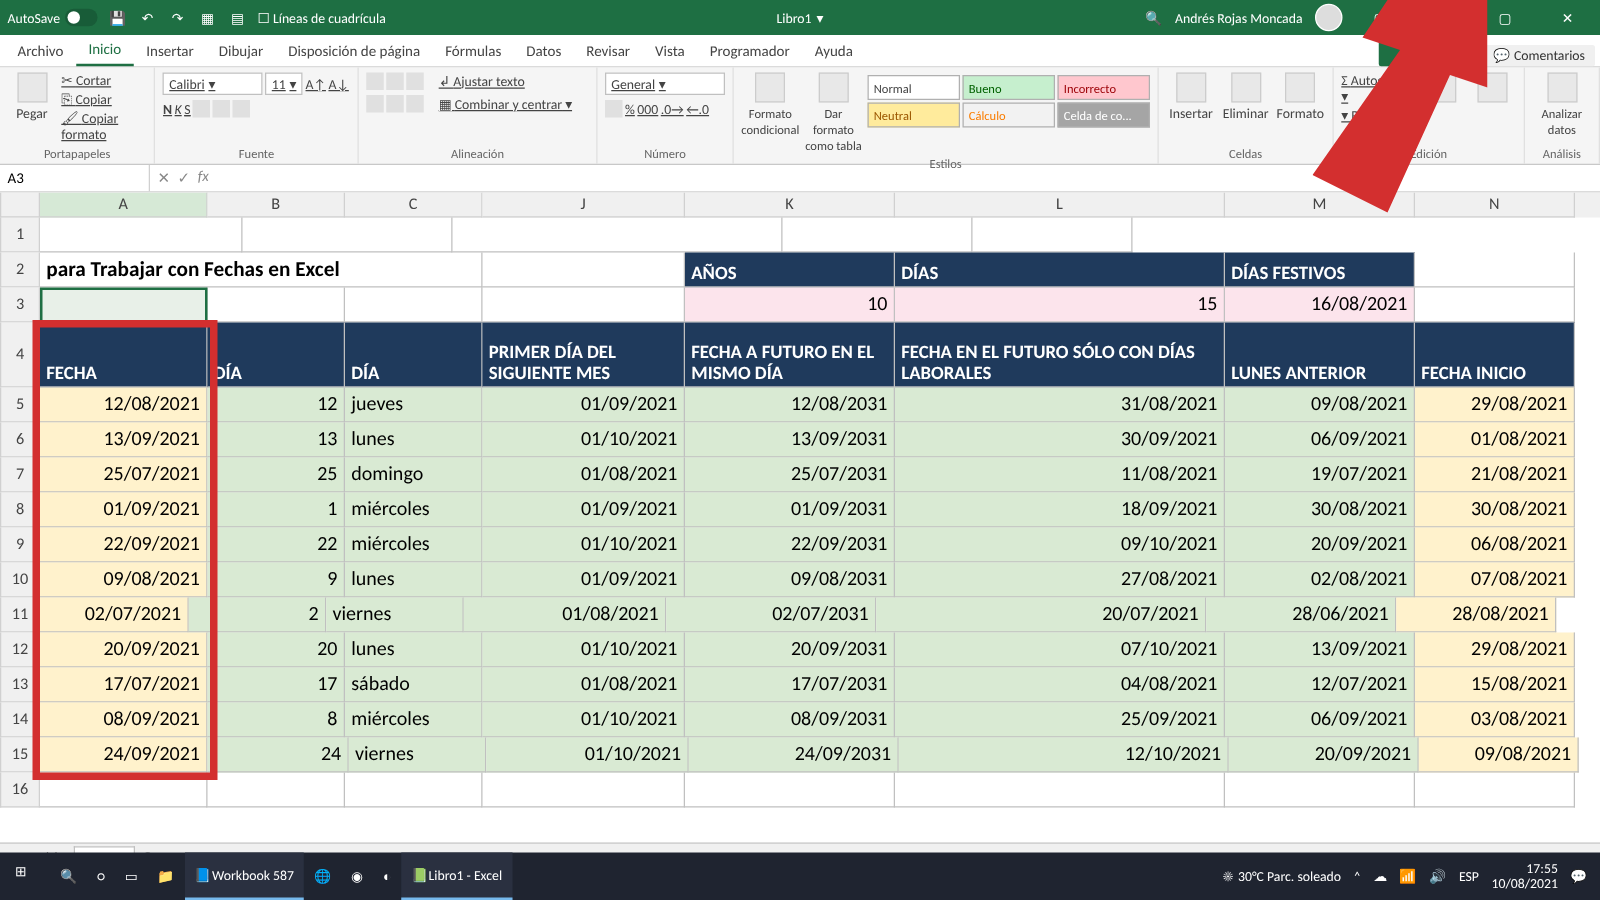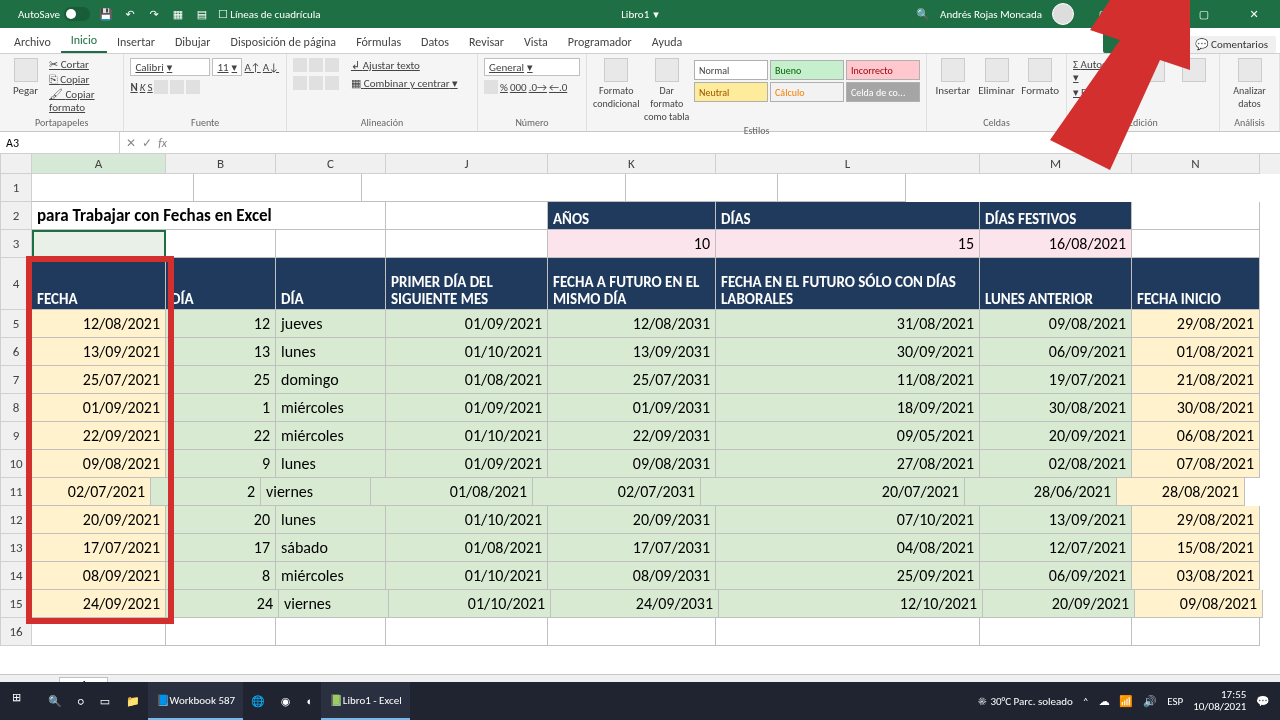--- a/index.html
+++ b/index.html
@@ -1,20 +1,20 @@
 <!DOCTYPE html>
 <html><head>
 <meta charset="utf-8">
 <style>
 * { margin:0; padding:0; box-sizing:border-box; font-family:"Segoe UI",Calibri,Arial,sans-serif; }
 body { width:1280px; height:720px; background:#fff; overflow:hidden; position:relative; font-size:12px; }
 
 
 .titlebar { height:28px; background:#1e6f43; color:#fff; display:flex; align-items:center; padding:0 6px; font-size:11px; }
-.titlebar .left { display:flex; align-items:center; gap:8px;margin-left:12px; }
+.titlebar .left { display:flex; align-items:center; gap:8px; }
 .titlebar .autosave { display:flex; align-items:center; gap:4px; }
 .titlebar .toggle { width:26px; height:14px; background:#185c38; border-radius:7px; position:relative; }
 .titlebar .toggle::after { content:""; width:10px; height:10px; background:#fff; border-radius:50%; position:absolute; top:2px; left:2px; }
 .titlebar .qat-ico { width:16px; height:16px; display:inline-flex; align-items:center; justify-content:center; }
 .titlebar .center { position:absolute; left:50%; transform:translateX(-50%); display:flex; align-items:center; gap:4px; }
 .titlebar .right { margin-left:auto; display:flex; align-items:center; gap:10px; }
 .titlebar .winbtn { width:40px; height:28px; display:flex; align-items:center; justify-content:center; }
 .avatar { width:22px; height:22px; border-radius:50%; background:#ddd; border:1px solid #fff; display:inline-block; }
 
 
@@ -407,21 +407,21 @@
             <div class="cell green r" style="width: 264px;">18/09/2021</div>
             <div class="cell green r" style="width: 152px;">30/08/2021</div>
             <div class="cell yellow r" style="width: 128px;">30/08/2021</div>
           </div>
           <div class="cellrow">
             <div class="cell yellow r" style="width: 134px;">22/09/2021</div>
             <div class="cell green r" style="width: 110px;">22</div>
             <div class="cell green" style="width: 110px;">miércoles</div>
             <div class="cell green r" style="width: 162px;">01/10/2021</div>
             <div class="cell green r" style="width: 168px;">22/09/2031</div>
-            <div class="cell green r" style="width: 264px;">09/05/2021</div>
+            <div class="cell green r" style="width: 264px;">09/10/2021</div>
             <div class="cell green r" style="width: 152px;">20/09/2021</div>
             <div class="cell yellow r" style="width: 128px;">06/08/2021</div>
           </div>
           <div class="cellrow">
             <div class="cell yellow r" style="width: 134px;">09/08/2021</div>
             <div class="cell green r" style="width: 110px;">9</div>
             <div class="cell green" style="width: 110px;">lunes</div>
             <div class="cell green r" style="width: 162px;">01/09/2021</div>
             <div class="cell green r" style="width: 168px;">09/08/2031</div>
             <div class="cell green r" style="width: 264px;">27/08/2021</div>

